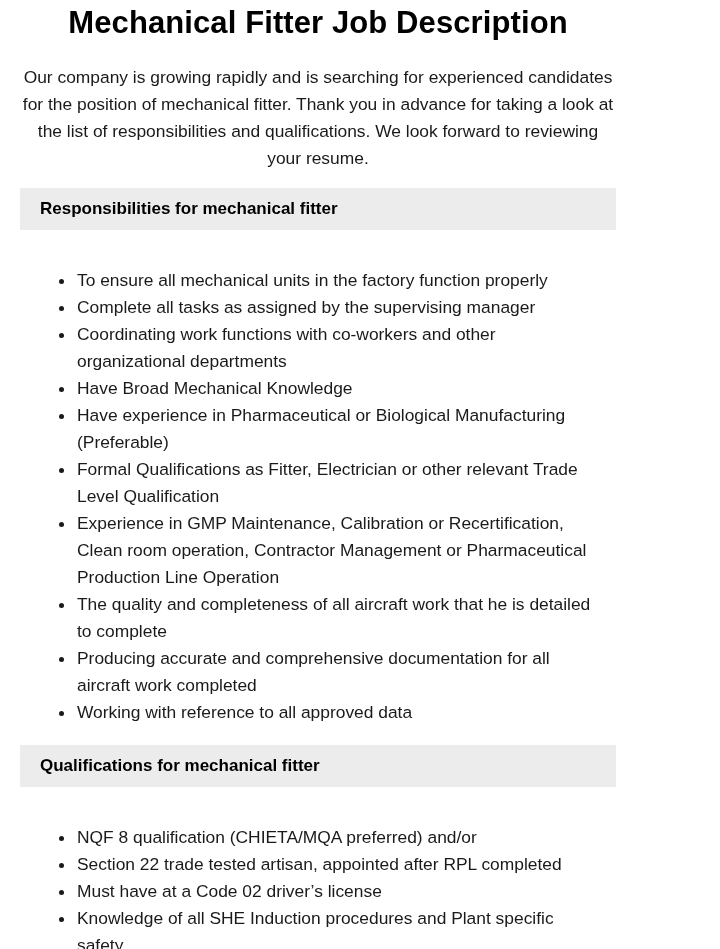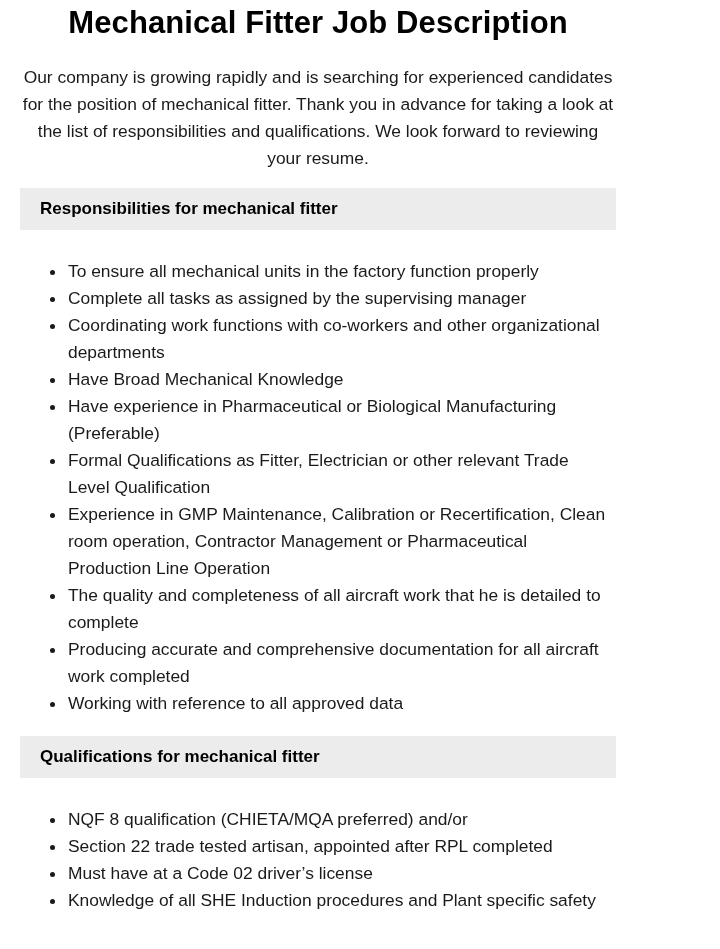--- a/index.html
+++ b/index.html
@@ -41,21 +41,21 @@
       background: #ececec;
       height: 42px;
       display: flex;
       align-items: center;
       padding-left: 20px;
       font-size: 17px;
       font-weight: bold;
       color: #000000;
     }
     ul {
-      margin: 8px;
+      margin: 17px;
       padding: 20px 0 0 40px;
       list-style: none;
     }
     li {
       position: relative;
       font-size: 17.4px;
       line-height: 27px;
       color: #1a1a1a;
     }
     li::before {

